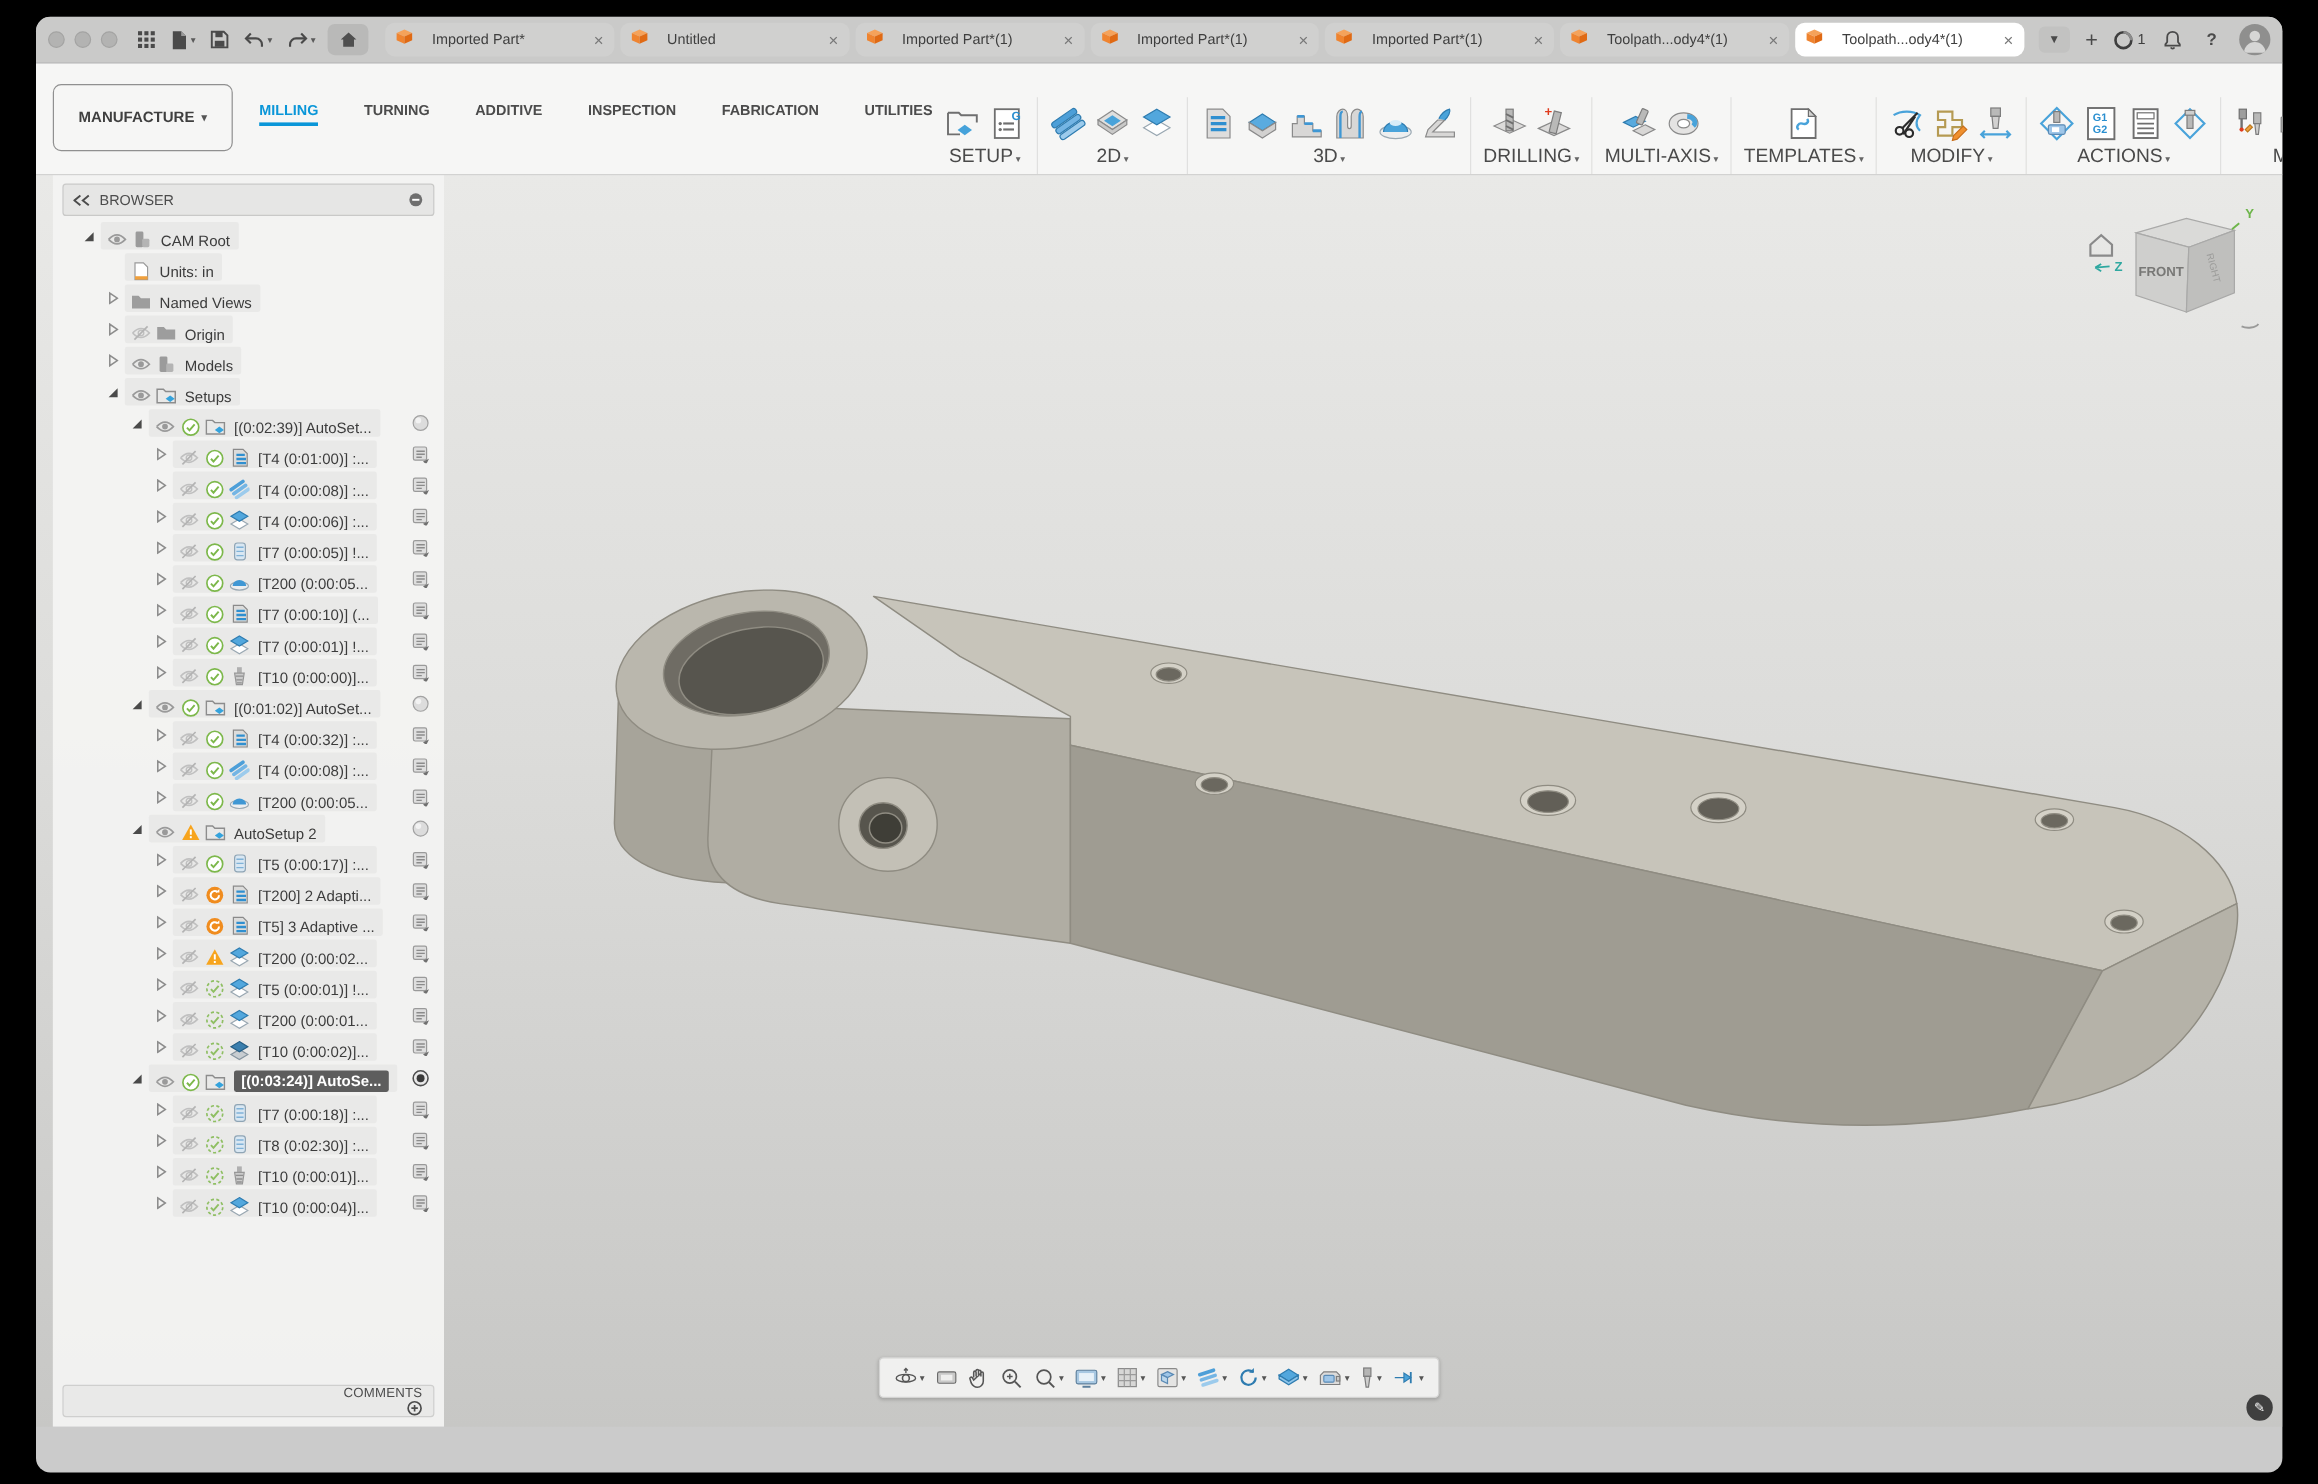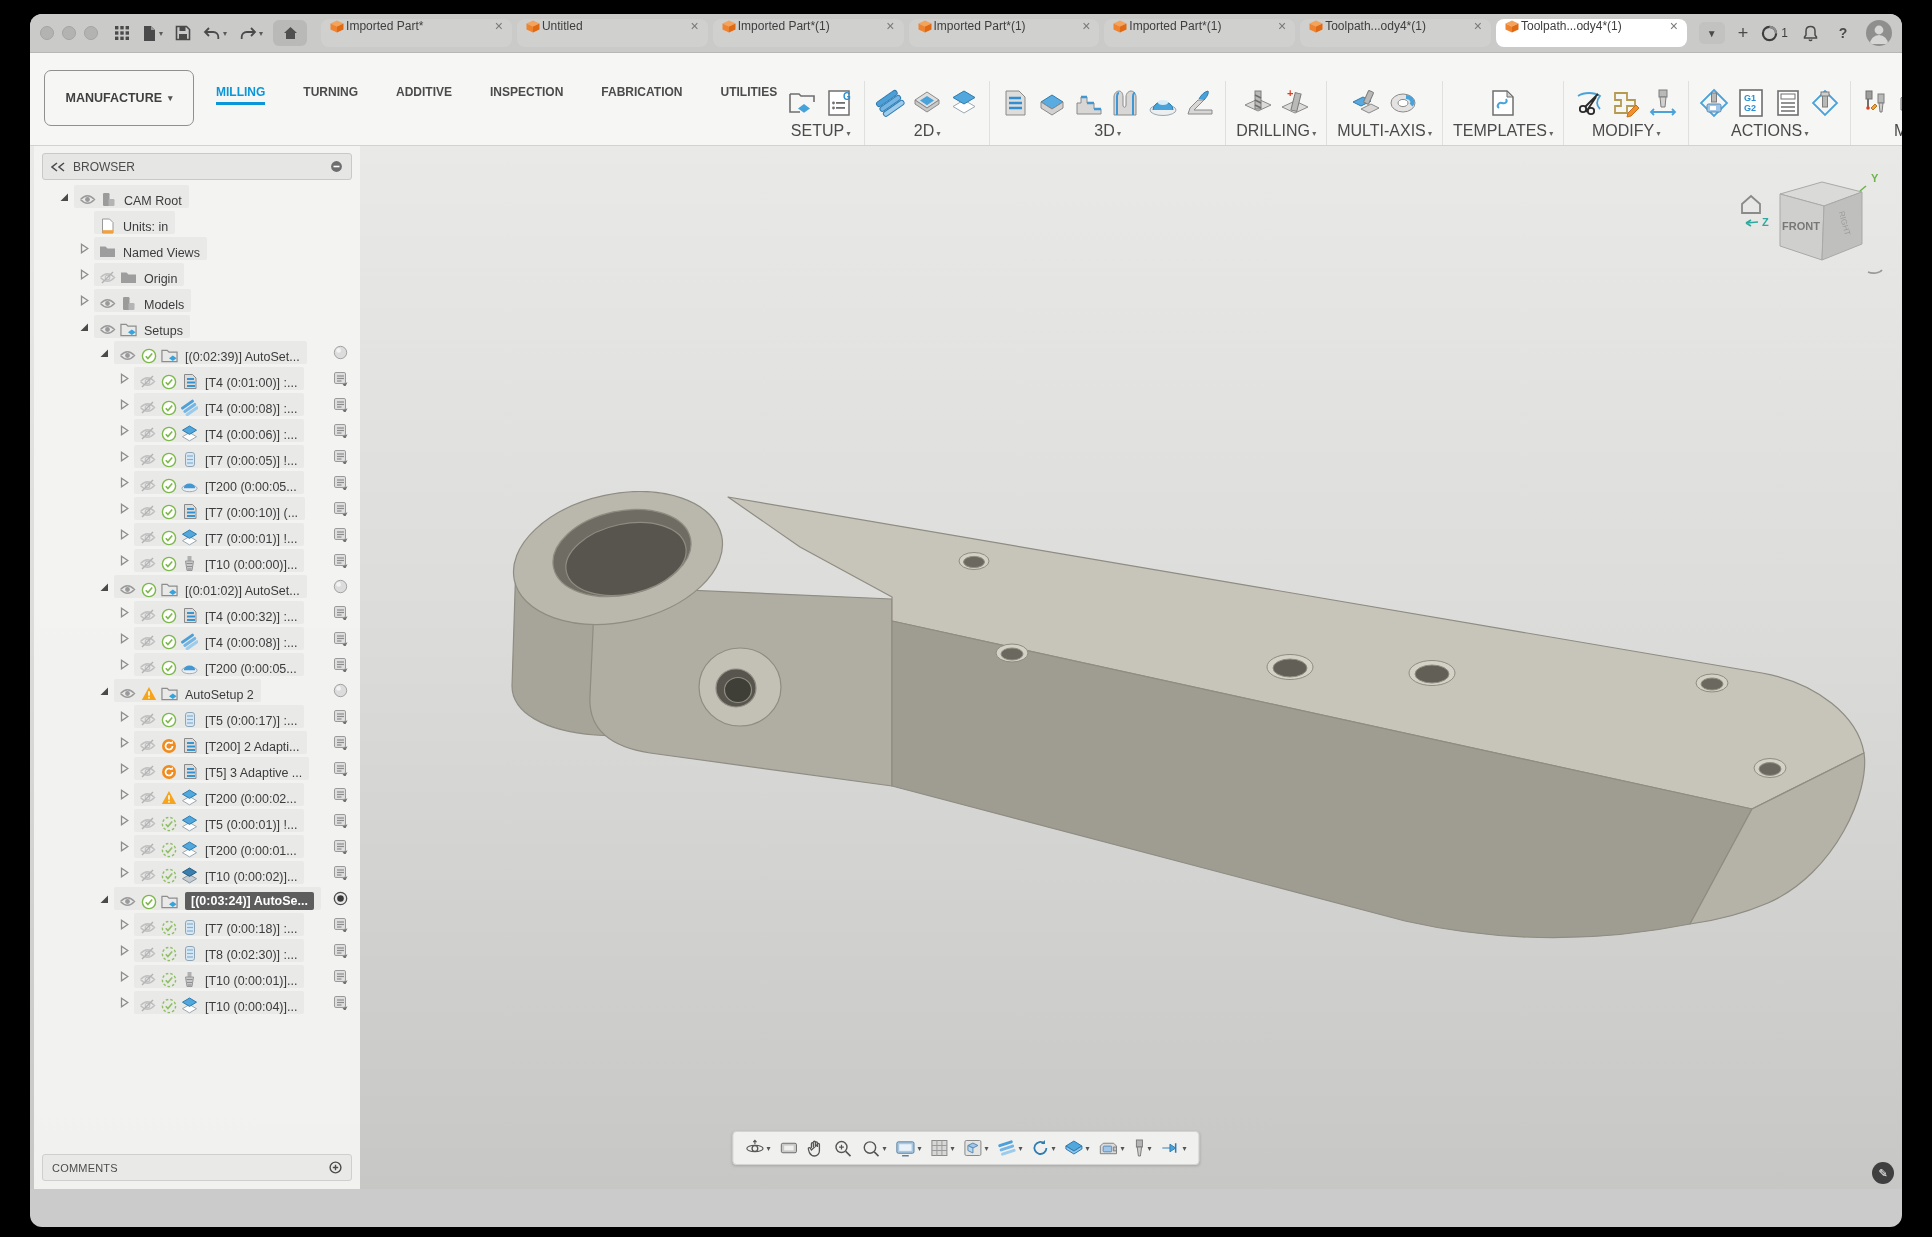--- a/index.html
+++ b/index.html
@@ -12,21 +12,21 @@
 
   
   .appbar{height:38px;background:#cacac9;border-bottom:1px solid #b7b7b6;display:flex;align-items:center;padding:0 10px;gap:8px;}
   .lights{display:flex;gap:8px;margin-right:6px;}
   .light{width:12px;height:12px;border-radius:50%;background:#b3b3b2;border:1px solid #a4a4a3;}
   .abtn{display:flex;align-items:center;gap:2px;color:#4a4a4a;padding:2px;}
   .abtn svg{display:block}
   .caret{font-size:8px;color:#5a5a5a;}
   .homechip{background:#b9b9b8;border-radius:6px;width:34px;height:26px;display:flex;align-items:center;justify-content:center;}
   .doc-tabs{flex:1;display:flex;gap:5px;margin-left:6px;min-width:0;}
-  .tab{width:178px;height:28px;border-radius:8px;background:#d0d0cf;display:flex;align-items:flex-start;gap:2px;padding:0 9px;min-width:0;}
+  .tab{width:178px;height:28px;border-radius:8px;background:#d0d0cf;display:flex;align-items:center;gap:16px;padding:0 9px;min-width:0;}
   .tab.active{background:#fff;}
   .tablabel{flex:1;font-size:12px;color:#3e3e3e;white-space:nowrap;overflow:hidden;text-overflow:ellipsis;}
   .tabclose{color:#787878;font-size:14px;line-height:1;}
   .right-cluster{display:flex;align-items:center;gap:13px;margin-left:4px;color:#4a4a4a;}
   .ovf{width:26px;height:22px;border:0;border-radius:5px;display:flex;align-items:center;justify-content:center;background:#c2c2c1;font-size:10px;color:#4a4a4a;}
   .plus{font-size:18px;color:#4a4a4a;}
   .badge1{display:flex;align-items:center;gap:3px;font-size:12px;color:#3e3e3e;}
   .avatar{width:26px;height:26px;border-radius:50%;background:#8f8f8e;display:flex;align-items:center;justify-content:center;overflow:hidden;}
 
   
@@ -43,32 +43,32 @@
   .grp-icons{flex:1;display:flex;align-items:center;justify-content:center;gap:7px;}
   .grp-label{font-size:16px;color:#4a4a4a;text-align:center;white-space:nowrap;padding-bottom:2px;}
   .grp-label::after{content:" ▾";font-size:8px;color:#666;}
   .ri{width:30px;height:30px;display:block;}
   .ri.big{width:34px;height:34px;}
 
   
   .main{position:relative;height:1043px;background:linear-gradient(180deg,#e9e9e7 0%,#dcdcda 45%,#c7c7c5 100%);overflow:hidden;}
 
   
-  .browser{position:absolute;left:4px;top:0;bottom:0;width:326px;background:rgba(243,243,242,0.95);z-index:5;display:flex;flex-direction:column;}
+  .browser{position:absolute;left:14px;top:0;bottom:0;width:326px;background:rgba(243,243,242,0.95);z-index:5;display:flex;flex-direction:column;}
   .bheader{margin:7px 8px 4px 8px;height:25px;background:#e6e6e5;border:1px solid #c9c9c8;border-radius:3px;display:flex;align-items:center;padding:0 8px;gap:8px;}
   .bheader .btxt{flex:1;font-size:12px;color:#4c4c4c;}
   .tree{flex:1;overflow:hidden;}
   .trow{position:relative;display:flex;align-items:center;height:25px;margin-bottom:1px;}
   .texp{width:12px;display:flex;align-items:center;justify-content:center;flex:none;}
   .tchip{display:flex;align-items:flex-end;gap:4px;background:#e9e9e8;border-radius:2px;height:23px;padding:0 7px 0 5px;margin-left:4px;max-width:225px;}
   .ticon{width:17px;height:17px;flex:none;display:flex;align-items:center;justify-content:center;}
   .tlabel{font-size:12.5px;color:#3c3c3c;white-space:nowrap;overflow:hidden;text-overflow:ellipsis;margin-left:3px;}
   .tlabel.sel{background:#5d5d5d;color:#fff;font-weight:700;padding:2px 6px;border-radius:2px;}
   .tright{position:absolute;right:12px;width:15px;height:15px;}
-  .bfooter{margin:4px 8px 8px 8px;height:25px;background:#e9e9e8;border:1px solid #cfcfce;border-radius:3px;display:flex;align-items:center;padding:0 9px;}
+  .bfooter{margin:4px 8px 8px 8px;height:25px;background:#e9e9e8;border:1px solid #cfcfce;border-radius:3px;display:flex;align-items:flex-end;padding:0 9px;flex-direction:column;}
   .bfooter .btxt{flex:1;font-size:11px;color:#4c4c4c;letter-spacing:.2px;}
 
   
   .vc{position:absolute;right:14px;top:22px;width:160px;height:120px;z-index:3;}
 
   
   .nav{position:absolute;left:50%;bottom:24px;transform:translateX(-50%);display:flex;align-items:center;gap:3px;background:rgba(243,243,242,.92);border:1px solid #d3d3d2;border-radius:4px;height:32px;padding:0 9px;box-shadow:0 1px 3px rgba(0,0,0,.18);z-index:6;}
   .navbtn{display:flex;align-items:center;gap:2px;padding:0 3px;}
   .navbtn svg{display:block;}
   .navcaret{font-size:8px;color:#555;}

